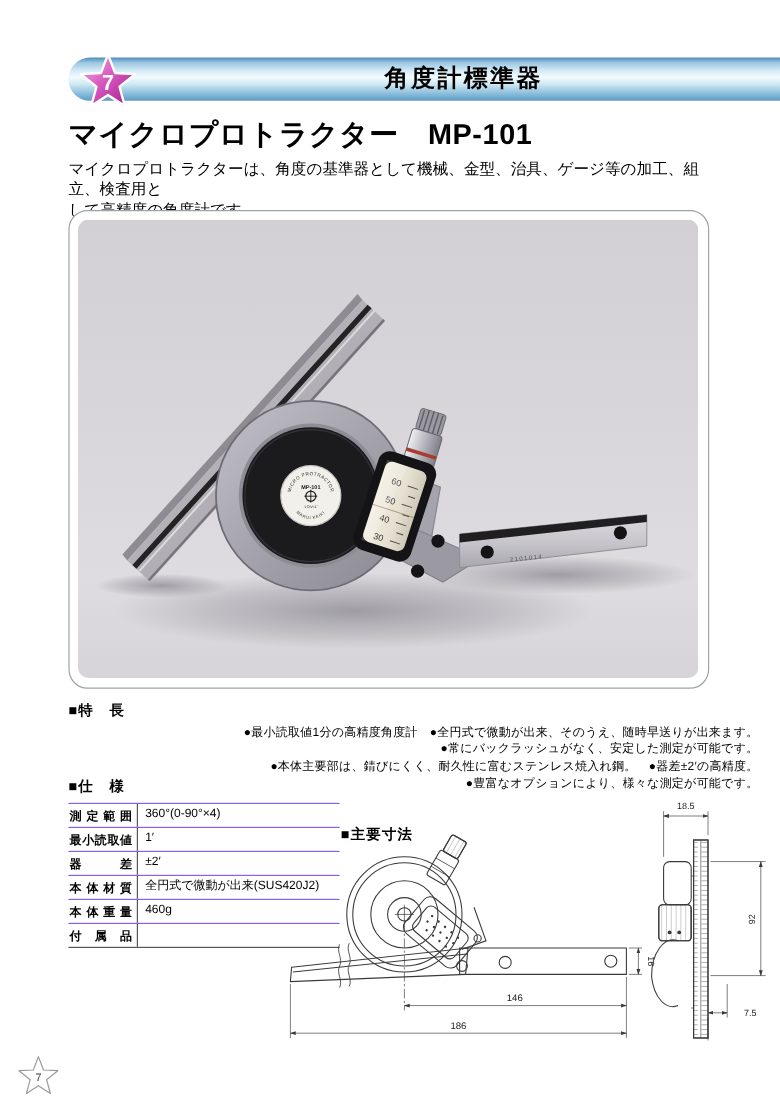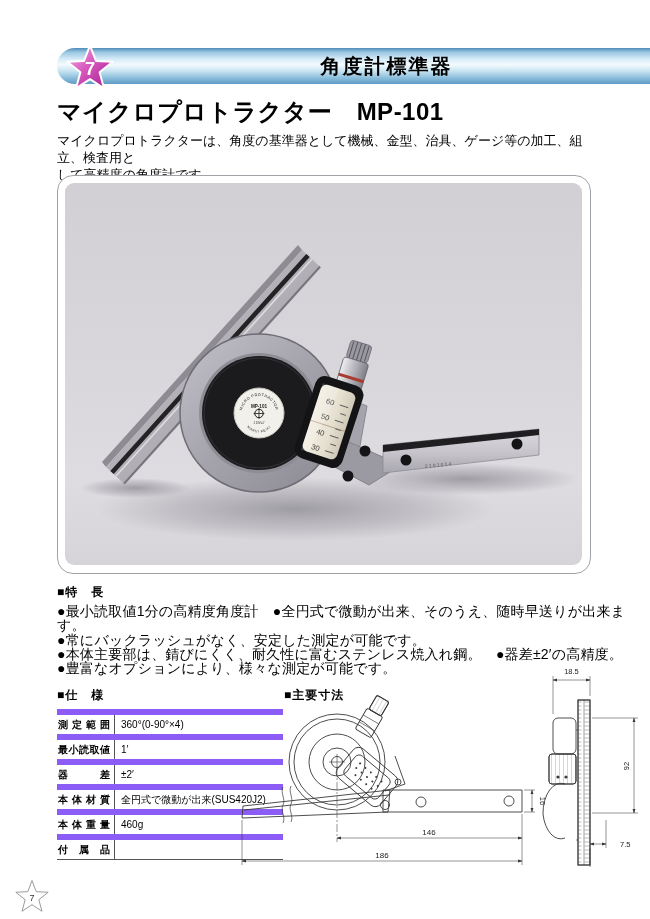--- a/index.html
+++ b/index.html
@@ -32,25 +32,25 @@
   .photo-frame{
     position:absolute;left:57px;top:175px;width:534px;height:399px;
     box-sizing:border-box;border:1.5px solid #9fa3a8;border-radius:16px;
     padding:7px;background:#fff;
   }
   .photo-inner{width:517px;height:382px;border-radius:9px;overflow:hidden;}
   
   .features{position:absolute;left:57px;top:584px;width:575px;}
   .sec-heading{font-size:12px;font-weight:bold;letter-spacing:1px;}
   .features .sec-heading{margin-bottom:3px;}
-  .feature-item{font-size:14px;line-height:14.3px;letter-spacing:0.2px;}
-  
-  .specs{position:absolute;left:57px;top:687px;width:226px;}
+  .feature-item{font-size:10px;line-height:14.3px;letter-spacing:0.2px;text-align:right;}
+  
+  .specs{position:absolute;left:57px;top:647px;width:226px;}
   .spec-table{margin-top:5px;border-bottom:1px solid #555;}
-  .spec-row{display:flex;border-top:6px solid #8b5cf6;align-items:center;}
+  .spec-row{display:flex;border-top:1px solid #8b5cf6;}
   .spec-label{
     width:52px;flex:0 0 52px;padding:3px 4px 2px 1px;font-size:10px;font-weight:bold;
     text-align:justify;text-align-last:justify;border-right:1px solid #555;
   }
   .spec-value{flex:1;padding:3px 0 2px 6px;font-size:10px;line-height:12.5px;}
   
   .drawing-heading{position:absolute;left:284px;top:687px;}
   .drawing-svg{position:absolute;left:235px;top:660px;}
   
   .page-star{position:absolute;left:12px;top:876px;width:40px;height:40px;}

